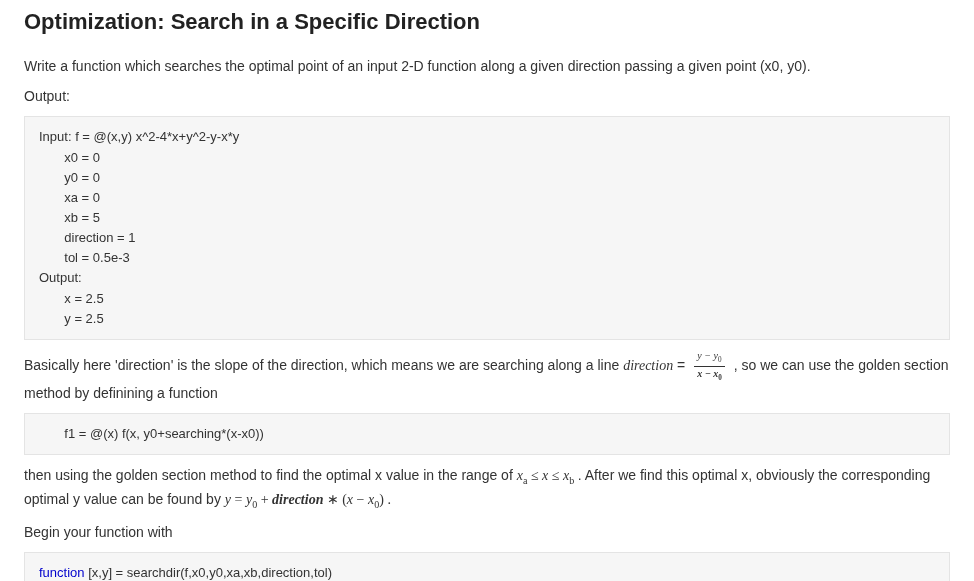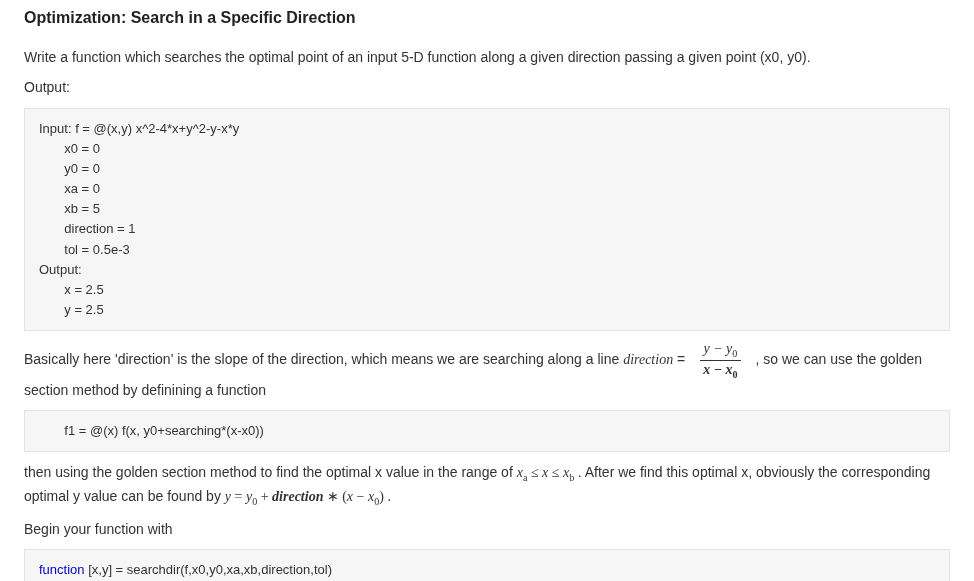--- a/index.html
+++ b/index.html
@@ -6,21 +6,21 @@
     font-family: Arial, Helvetica, sans-serif;
     font-size: 14px;
     color: #333;
     margin: 0;
     padding: 0 24px 24px 24px;
     width: 974px;
     box-sizing: border-box;
     line-height: 1.45;
   }
   h1 {
-    font-size: 16px;
+    font-size: 22px;
     font-weight: bold;
     color: #222;
     margin: 6px 0 18px 0;
   }
   p {
     margin: 10px 0;
   }
   pre.codeblock {
     background: #f6f6f6;
     border: 1px solid #e4e4e4;
@@ -35,23 +35,23 @@
   .math-italic {
     font-style: italic;
     font-family: "Times New Roman", serif;
   }
   .frac {
     display: inline-block;
     vertical-align: middle;
     text-align: center;
     font-family: "Times New Roman", serif;
     font-style: italic;
-    font-size: 14px;
+    font-size: 10px;
     line-height: 1.1;
-    margin: 0 11px;
+    margin: 0 5px;
   }
   .frac .num {
     display: block;
     border-bottom: 1px solid #333;
     padding: 0 3px 1px 3px;
   }
   .frac .den {
     display: block;
     padding: 1px 3px 0 3px;
     font-weight: bold;
@@ -67,21 +67,21 @@
   .inline-eq {
     font-family: Liberation Serif, serif;
     font-style: italic;
   }
 </style>
 </head>
 <body>
 
 <h1>Optimization: Search in a Specific Direction</h1>
 
-<p>Write a function which searches the optimal point of an input 5-D function along a given direction passing a given point (x0, y0).</p>
+<p>Write a function which searches the optimal point of an input 2-D function along a given direction passing a given point (x0, y0).</p>
 
 <p>Output:</p>
 
 <pre class="codeblock">Input: f = @(x,y) x^2-4*x+y^2-y-x*y
        x0 = 0
        y0 = 0
        xa = 0
        xb = 5
        direction = 1
        tol = 0.5e-3

